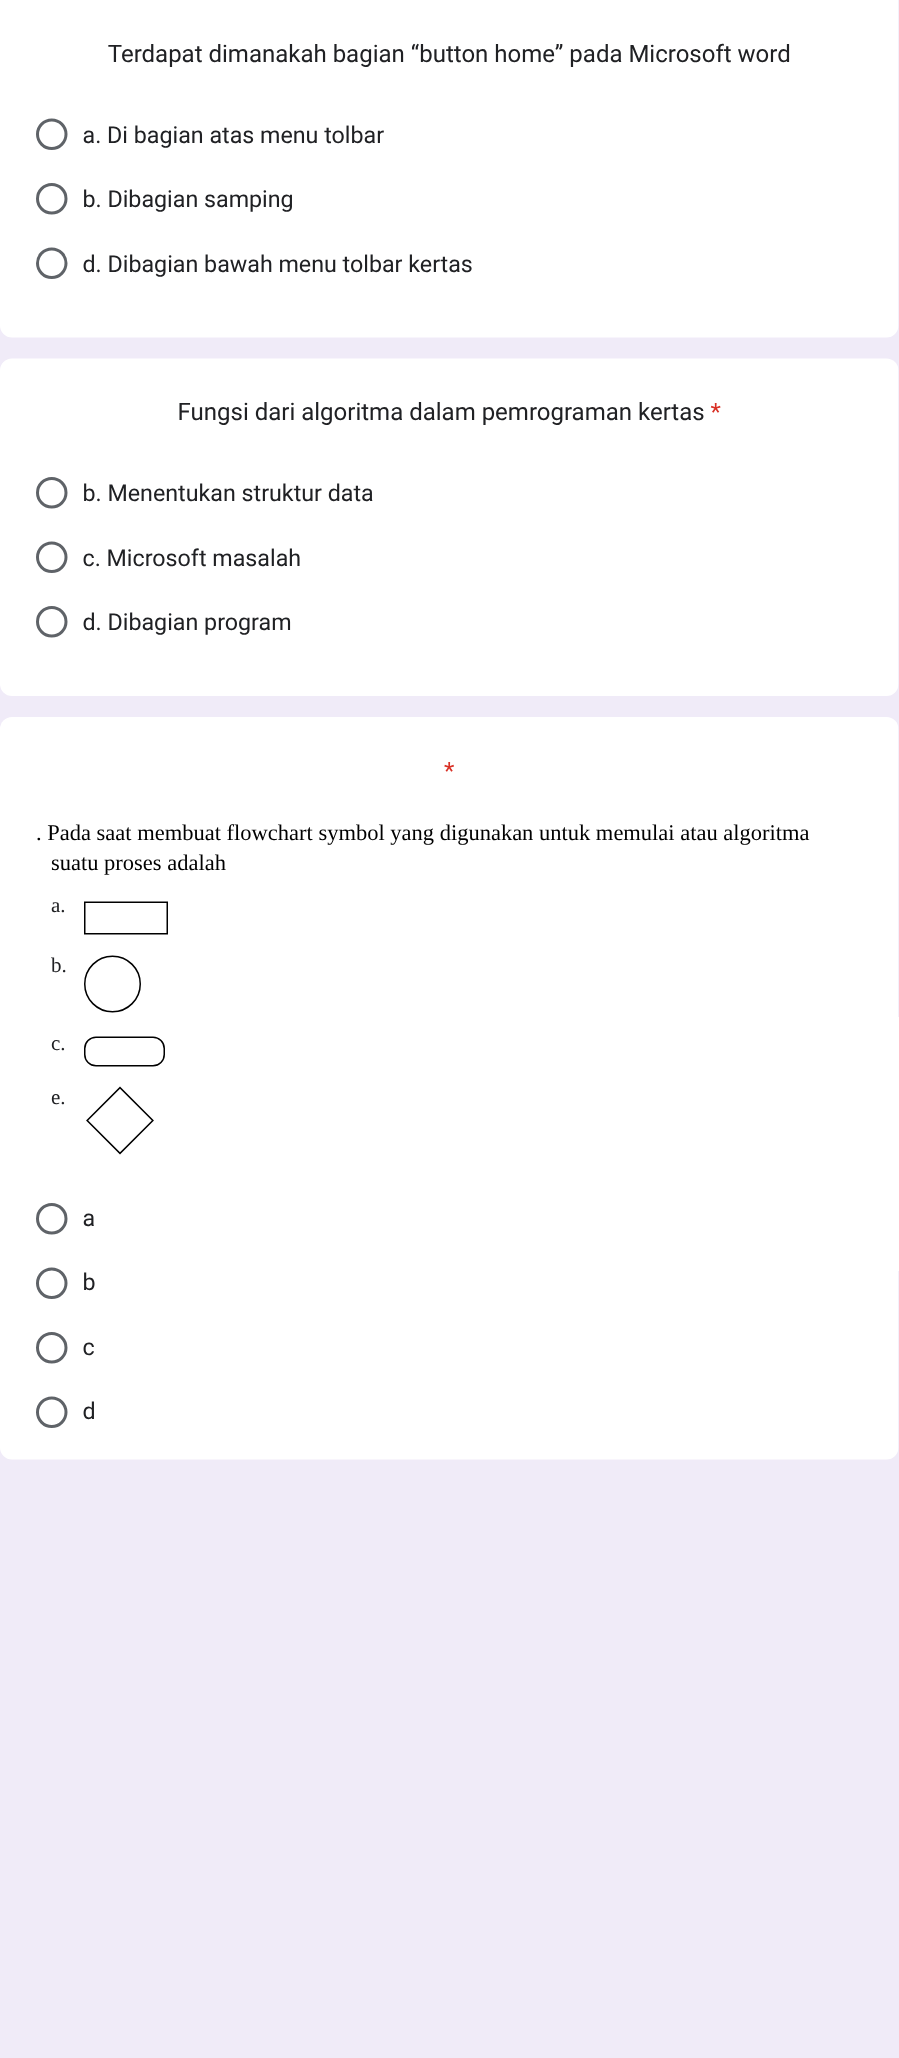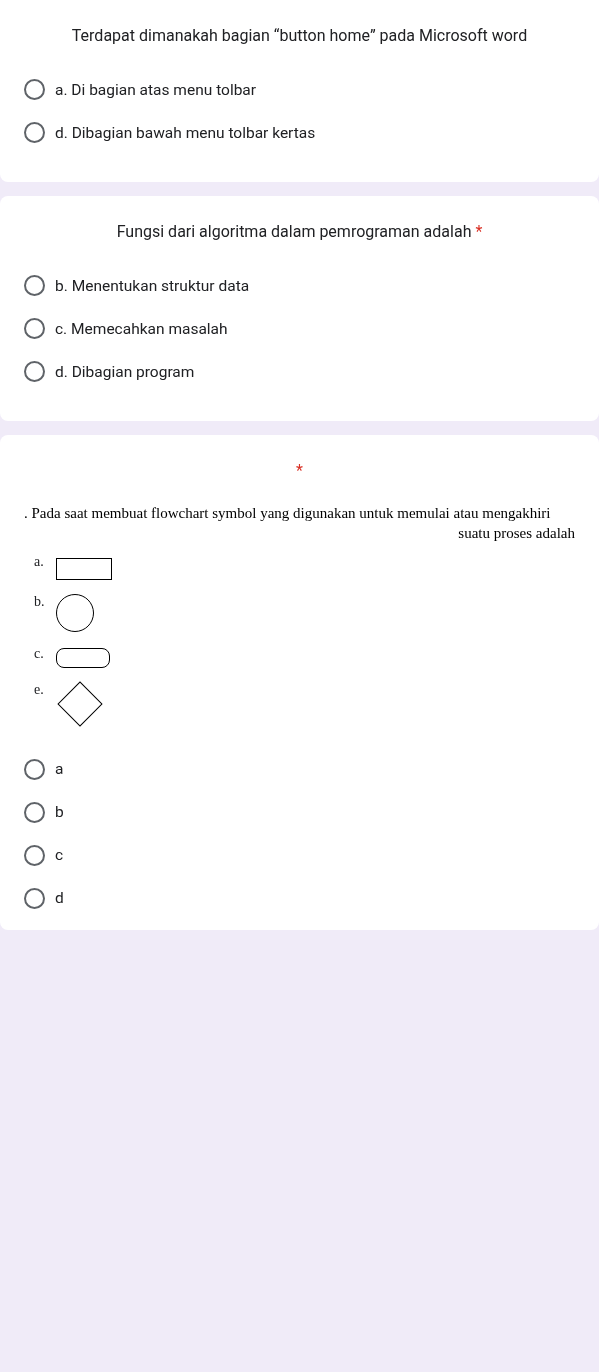--- a/index.html
+++ b/index.html
@@ -65,50 +65,54 @@
 <body>
 
 <div class="card">
   <div class="question">Terdapat dimanakah bagian “button home” pada Microsoft word</div>
   <div class="option">
     <div class="radio"></div>
     <div class="option-label">a. Di bagian atas menu tolbar</div>
   </div>
   <div class="option">
     <div class="radio"></div>
+    <div class="option-label">b. Dibagian samping</div>
+  </div>
+  <div class="option">
+    <div class="radio"></div>
     <div class="option-label">d. Dibagian bawah menu tolbar kertas</div>
   </div>
 </div>
 
 <div class="card card-mid">
   <div class="question">
-    <span>Fungsi dari algoritma dalam pemrograman adalah </span><span class="required">*</span>
+    <span>Fungsi dari algoritma dalam pemrograman kertas </span><span class="required">*</span>
   </div>
   <div class="option">
     <div class="radio"></div>
     <div class="option-label">b. Menentukan struktur data</div>
   </div>
   <div class="option">
     <div class="radio"></div>
-    <div class="option-label">c. Memecahkan masalah</div>
+    <div class="option-label">c. Microsoft masalah</div>
   </div>
   <div class="option">
     <div class="radio"></div>
     <div class="option-label">d. Dibagian program</div>
   </div>
 </div>
 
 <div class="card card-mid" style="padding-bottom:10px;">
   <div class="question">
     <span class="required">*</span>
   </div>
 
   <div class="image-question-block">
-    <div class="image-text lead">. Pada saat membuat flowchart symbol yang digunakan untuk memulai atau mengakhiri</div>
-    <div class="image-text" style="margin-left:22px;text-align:right;">suatu proses adalah</div>
+    <div class="image-text lead">. Pada saat membuat flowchart symbol yang digunakan untuk memulai atau algoritma</div>
+    <div class="image-text" style="margin-left:10px;">suatu proses adalah</div>
 
     <div style="margin-left:10px;">
       <div class="shape-row">
         <span class="letter">a.</span>
         <div class="rect"></div>
       </div>
       <div class="shape-row">
         <span class="letter">b.</span>
         <div class="circle"></div>
       </div>

